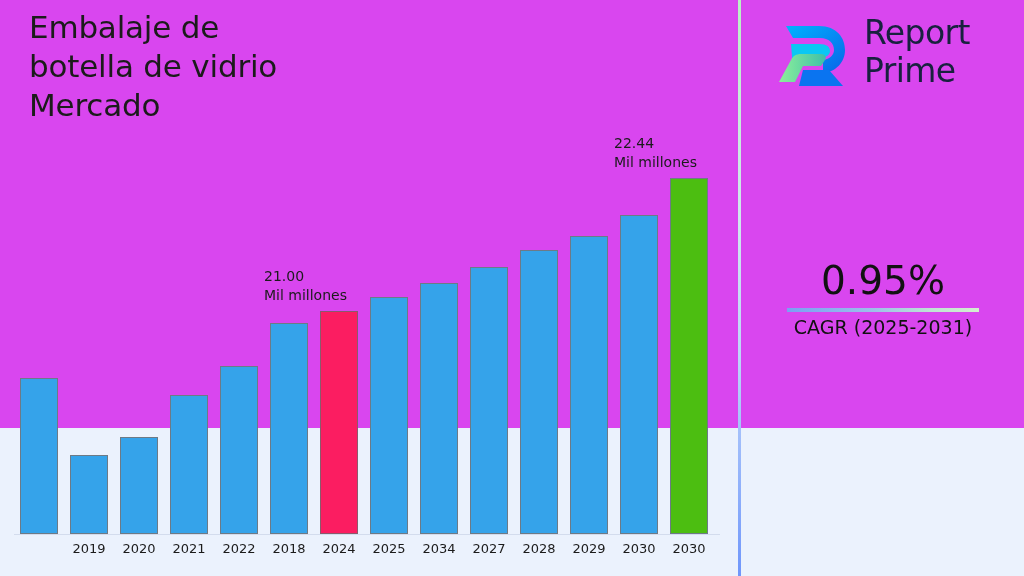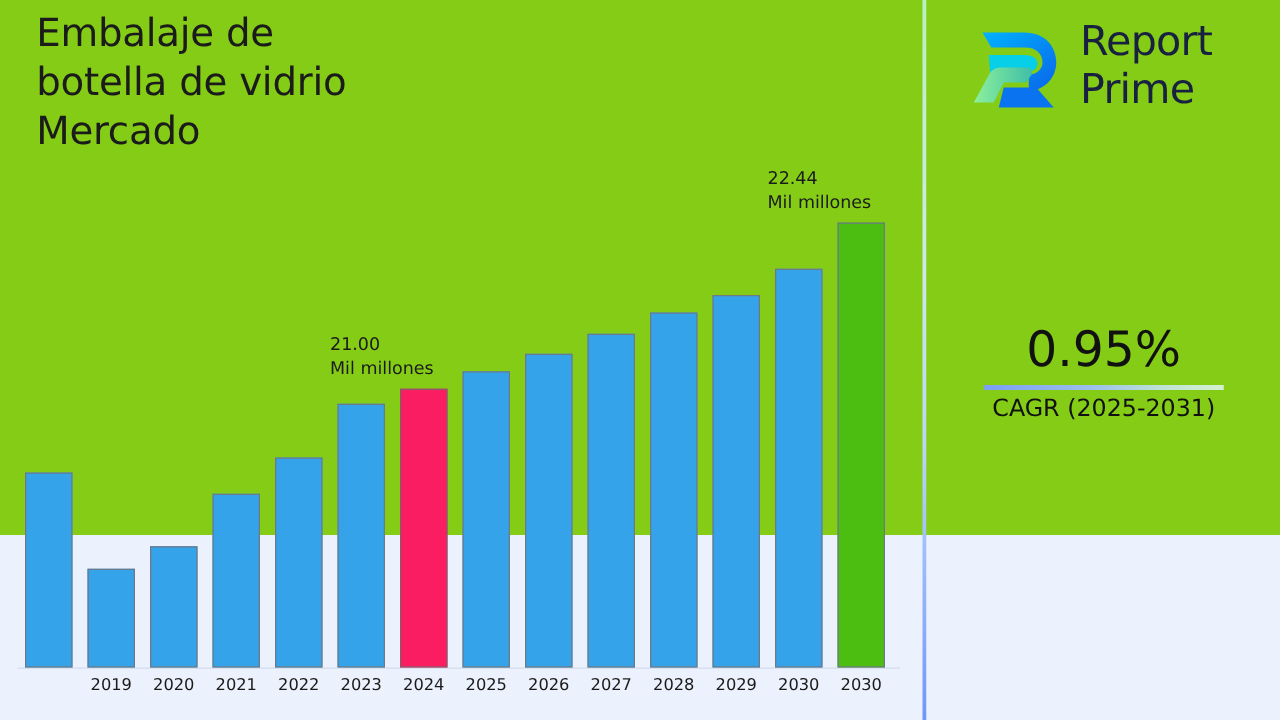--- a/index.html
+++ b/index.html
@@ -10,21 +10,21 @@
     width: 1024px;
     height: 576px;
     background: #ebf2fd;
     font-family: "DejaVu Sans", sans-serif;
     overflow: hidden;
   }
   #page {
     position: relative;
     width: 1024px;
     height: 428px;
-    background: #84cc16;
+    background: #d946ef;
   }
 
   
   #chart-title {
     position: absolute;
     left: 29px;
     top: 8px;
     width: 420px;
     font-size: 31px;
     line-height: 39px;
@@ -175,24 +175,24 @@
         <div class="bar" style="left: 570px; width: 38px; height: 298px; top: 236px;"></div>
         <div class="bar" style="left: 620px; width: 38px; height: 319px; top: 215px;"></div>
         <div class="bar highlight-green" style="left: 670px; width: 38px; height: 356px; top: 178px;"></div>
       </div>
     <div id="ticks-layer">
         <div class="tick-label" style="left: 14px; margin-top: 40px;">2018</div>
         <div class="tick-label" style="left: 64px;">2019</div>
         <div class="tick-label" style="left: 114px;">2020</div>
         <div class="tick-label" style="left: 164px;">2021</div>
         <div class="tick-label" style="left: 214px;">2022</div>
-        <div class="tick-label" style="left: 264px;">2023</div>
+        <div class="tick-label" style="left: 264px;">2018</div>
         <div class="tick-label" style="left: 314px;">2024</div>
         <div class="tick-label" style="left: 364px;">2025</div>
-        <div class="tick-label" style="left: 414px;">2026</div>
+        <div class="tick-label" style="left: 414px;">2034</div>
         <div class="tick-label" style="left: 464px;">2027</div>
         <div class="tick-label" style="left: 514px;">2028</div>
         <div class="tick-label" style="left: 564px;">2029</div>
         <div class="tick-label" style="left: 614px;">2030</div>
         <div class="tick-label" style="left: 664px;">2030</div>
       </div>
     <div id="annotations-layer">
         <div class="value-label" style="left: 264px; top: 267px;">21.00
 Mil millones</div>
         <div class="value-label" style="left: 614px; top: 134px;">22.44

